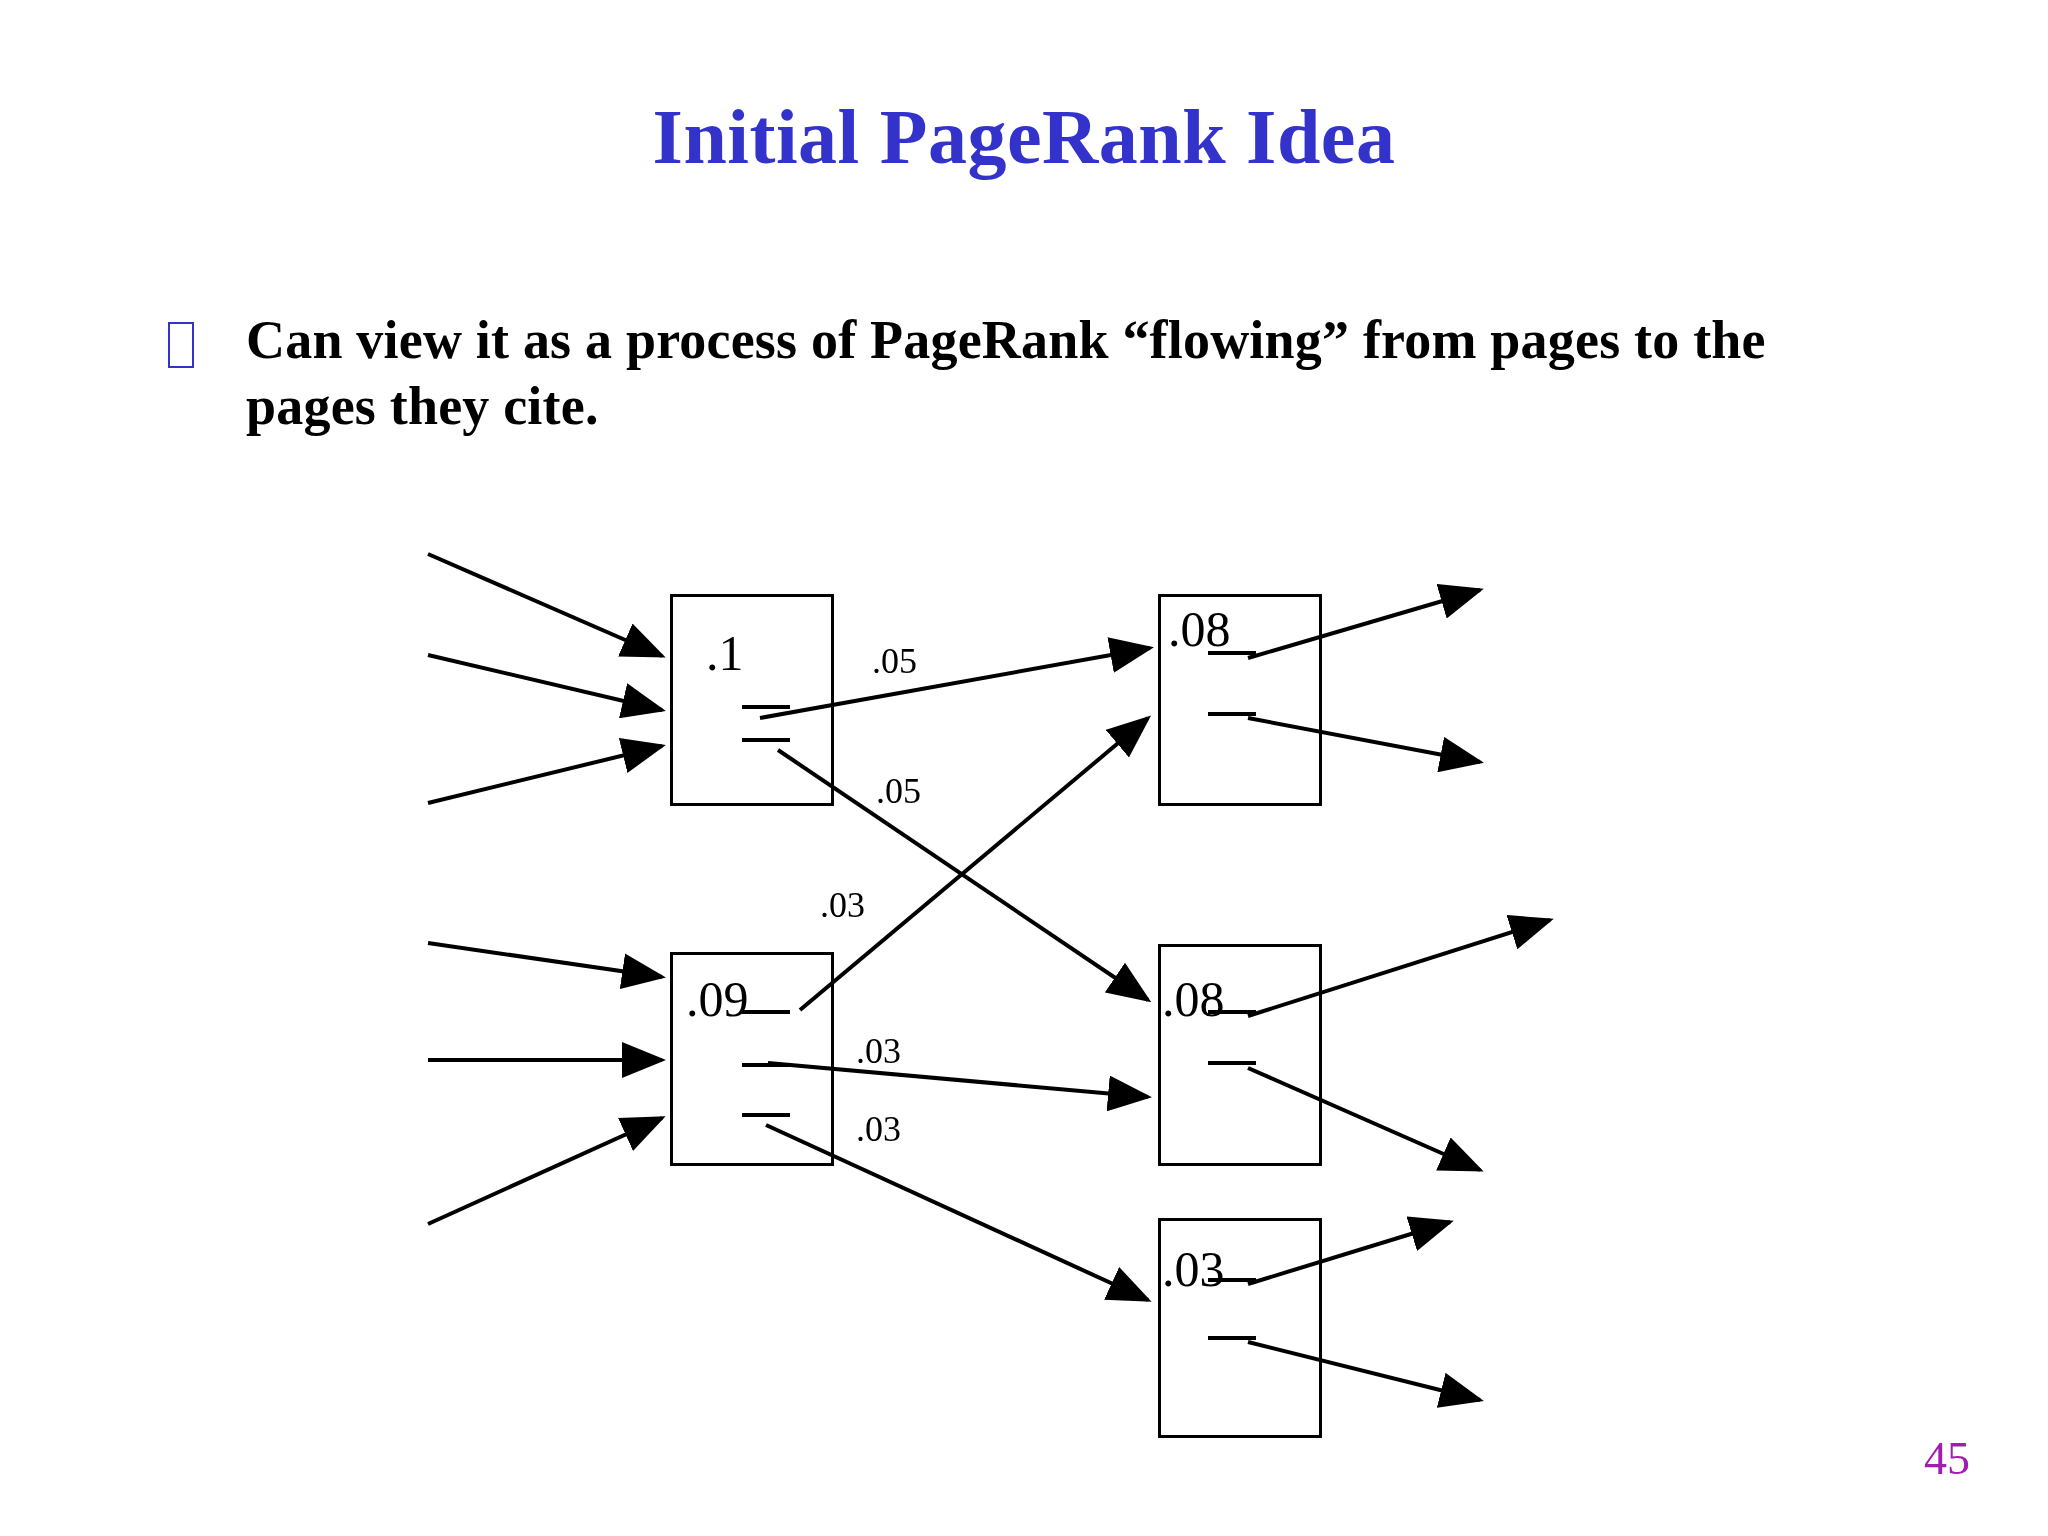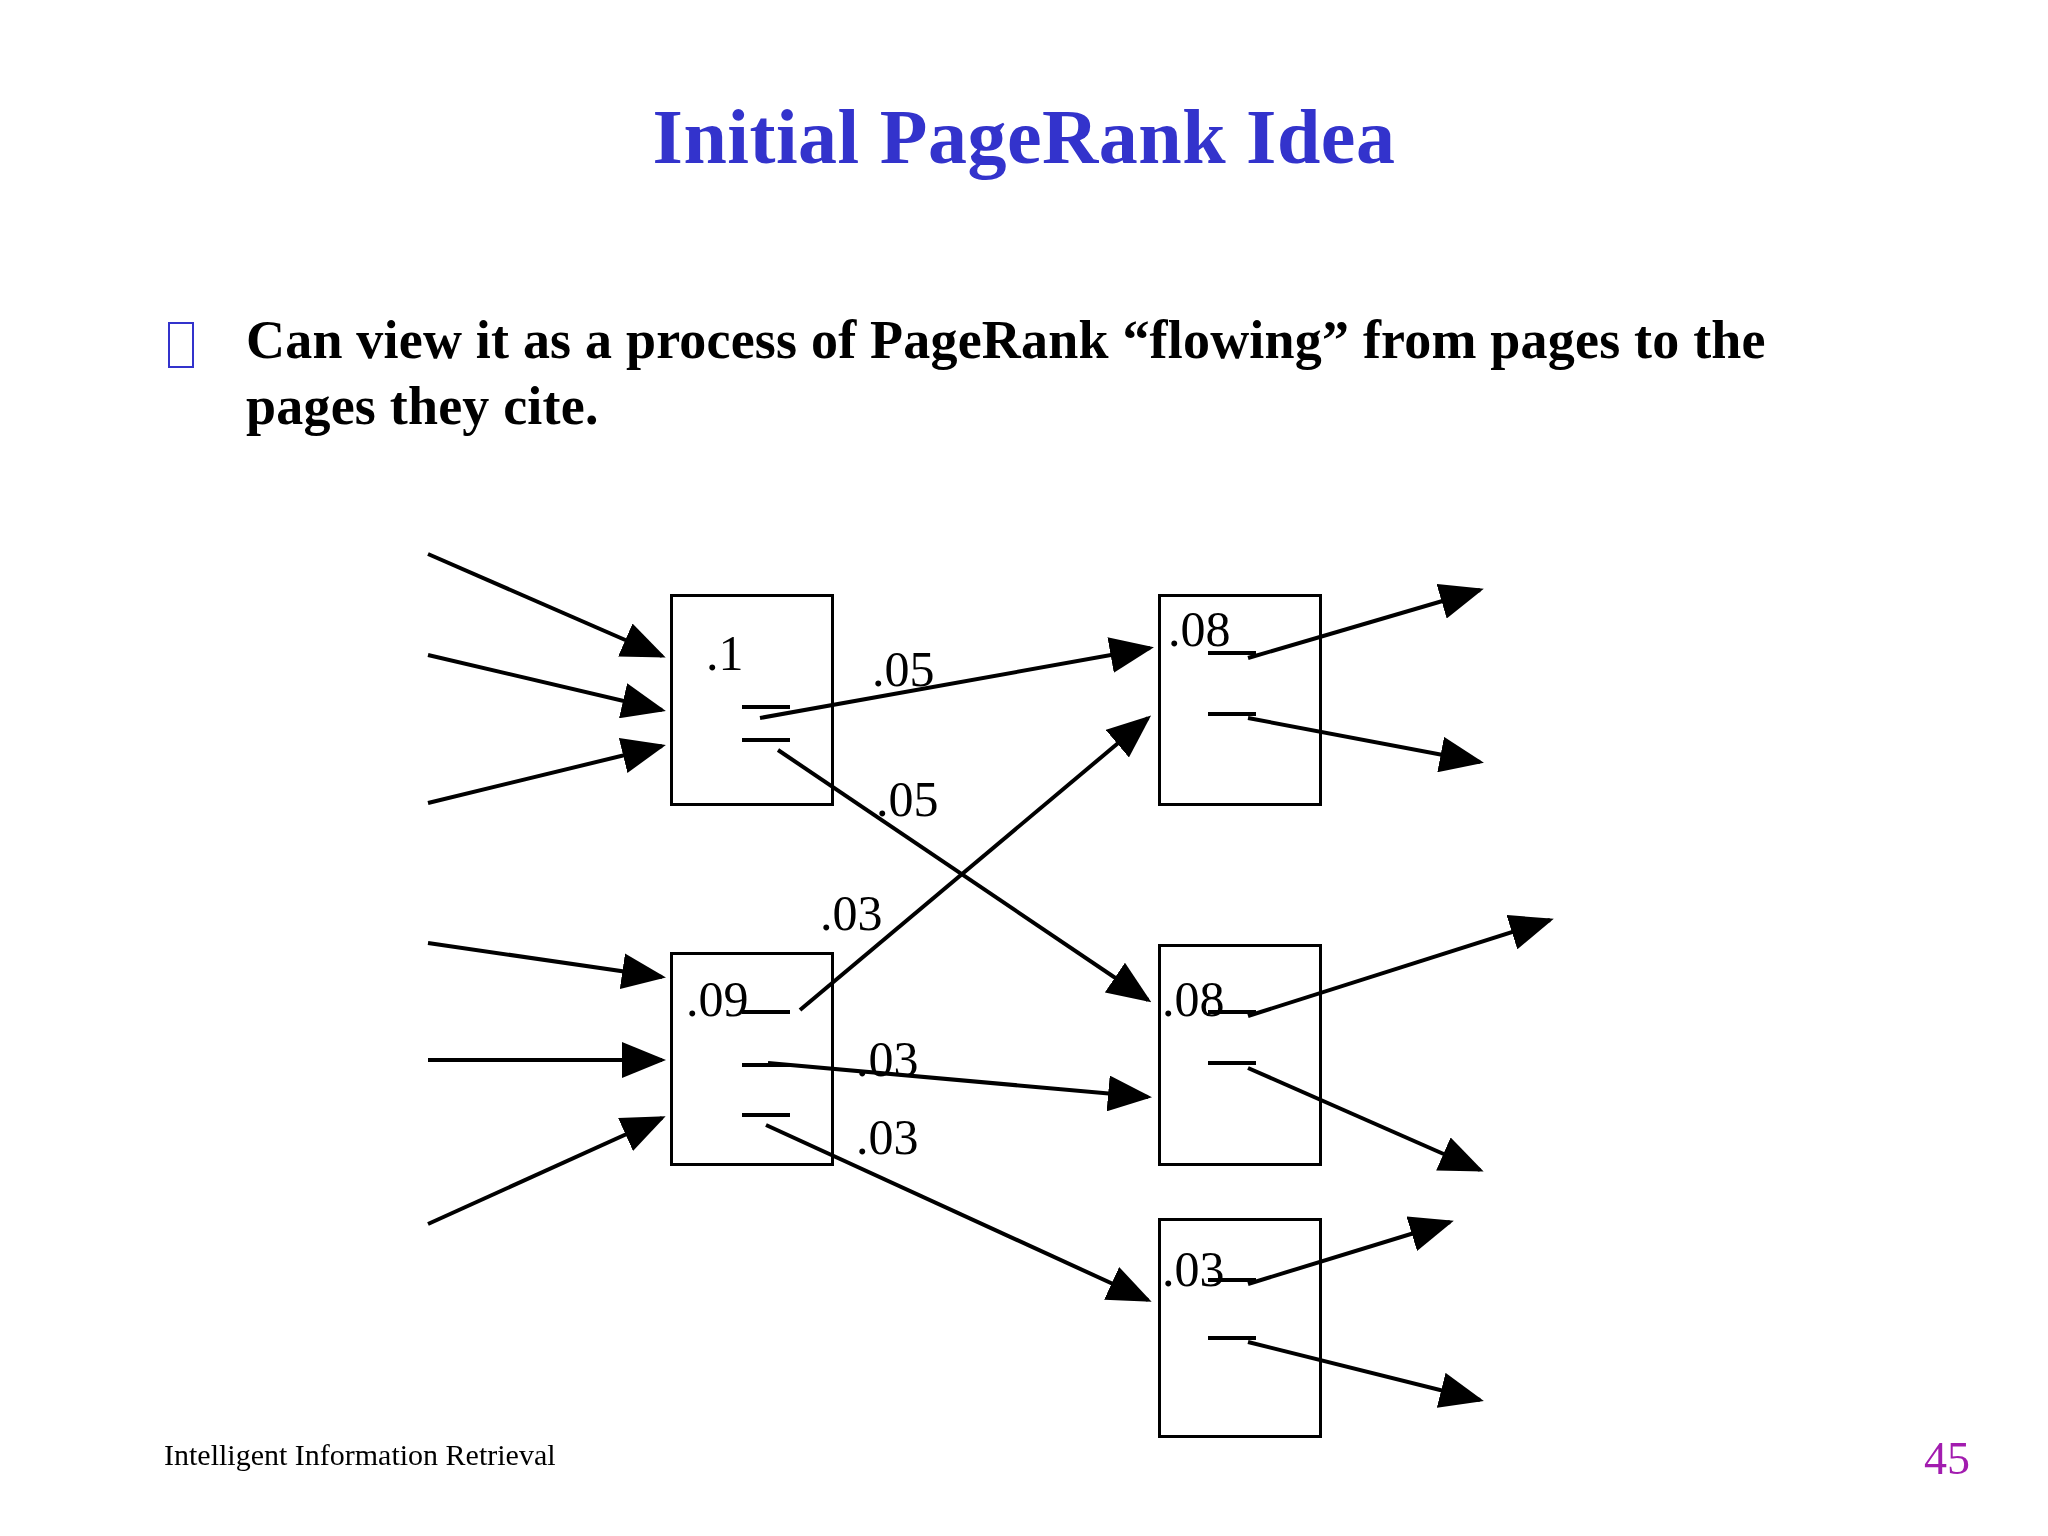--- a/index.html
+++ b/index.html
@@ -49,21 +49,21 @@
     background:transparent;
   }
   .node-val{
     position:absolute;
     font-size:50px;color:#000000;
     font-family:"Liberation Serif","DejaVu Serif",serif;
     white-space:nowrap;
   }
   .edge-label{
     position:absolute;
-    font-size:50px;color:#000000;
+    font-size:36px;color:#000000;
     font-family:"Liberation Serif","DejaVu Serif",serif;
     white-space:nowrap;
   }
 
   
   #footer-text{
     position:absolute;left:164px;top:1438px;
     font-size:30px;color:#000000;white-space:nowrap;
   }
   #page-number{
@@ -158,17 +158,16 @@
     <div class="edge-label" style="left:876px;top:770px;">.05</div>
 
     <div class="edge-label" style="left:820px;top:884px;">.03</div>
 
     <div class="edge-label" style="left:856px;top:1030px;">.03</div>
 
     <div class="edge-label" style="left:856px;top:1108px;">.03</div>
 
   </div>
 
-  <div id="footer-text">Intelligent Information Retrieval</div>
 
   <div id="page-number">45</div>
 
 </div>
 
 </body></html>

